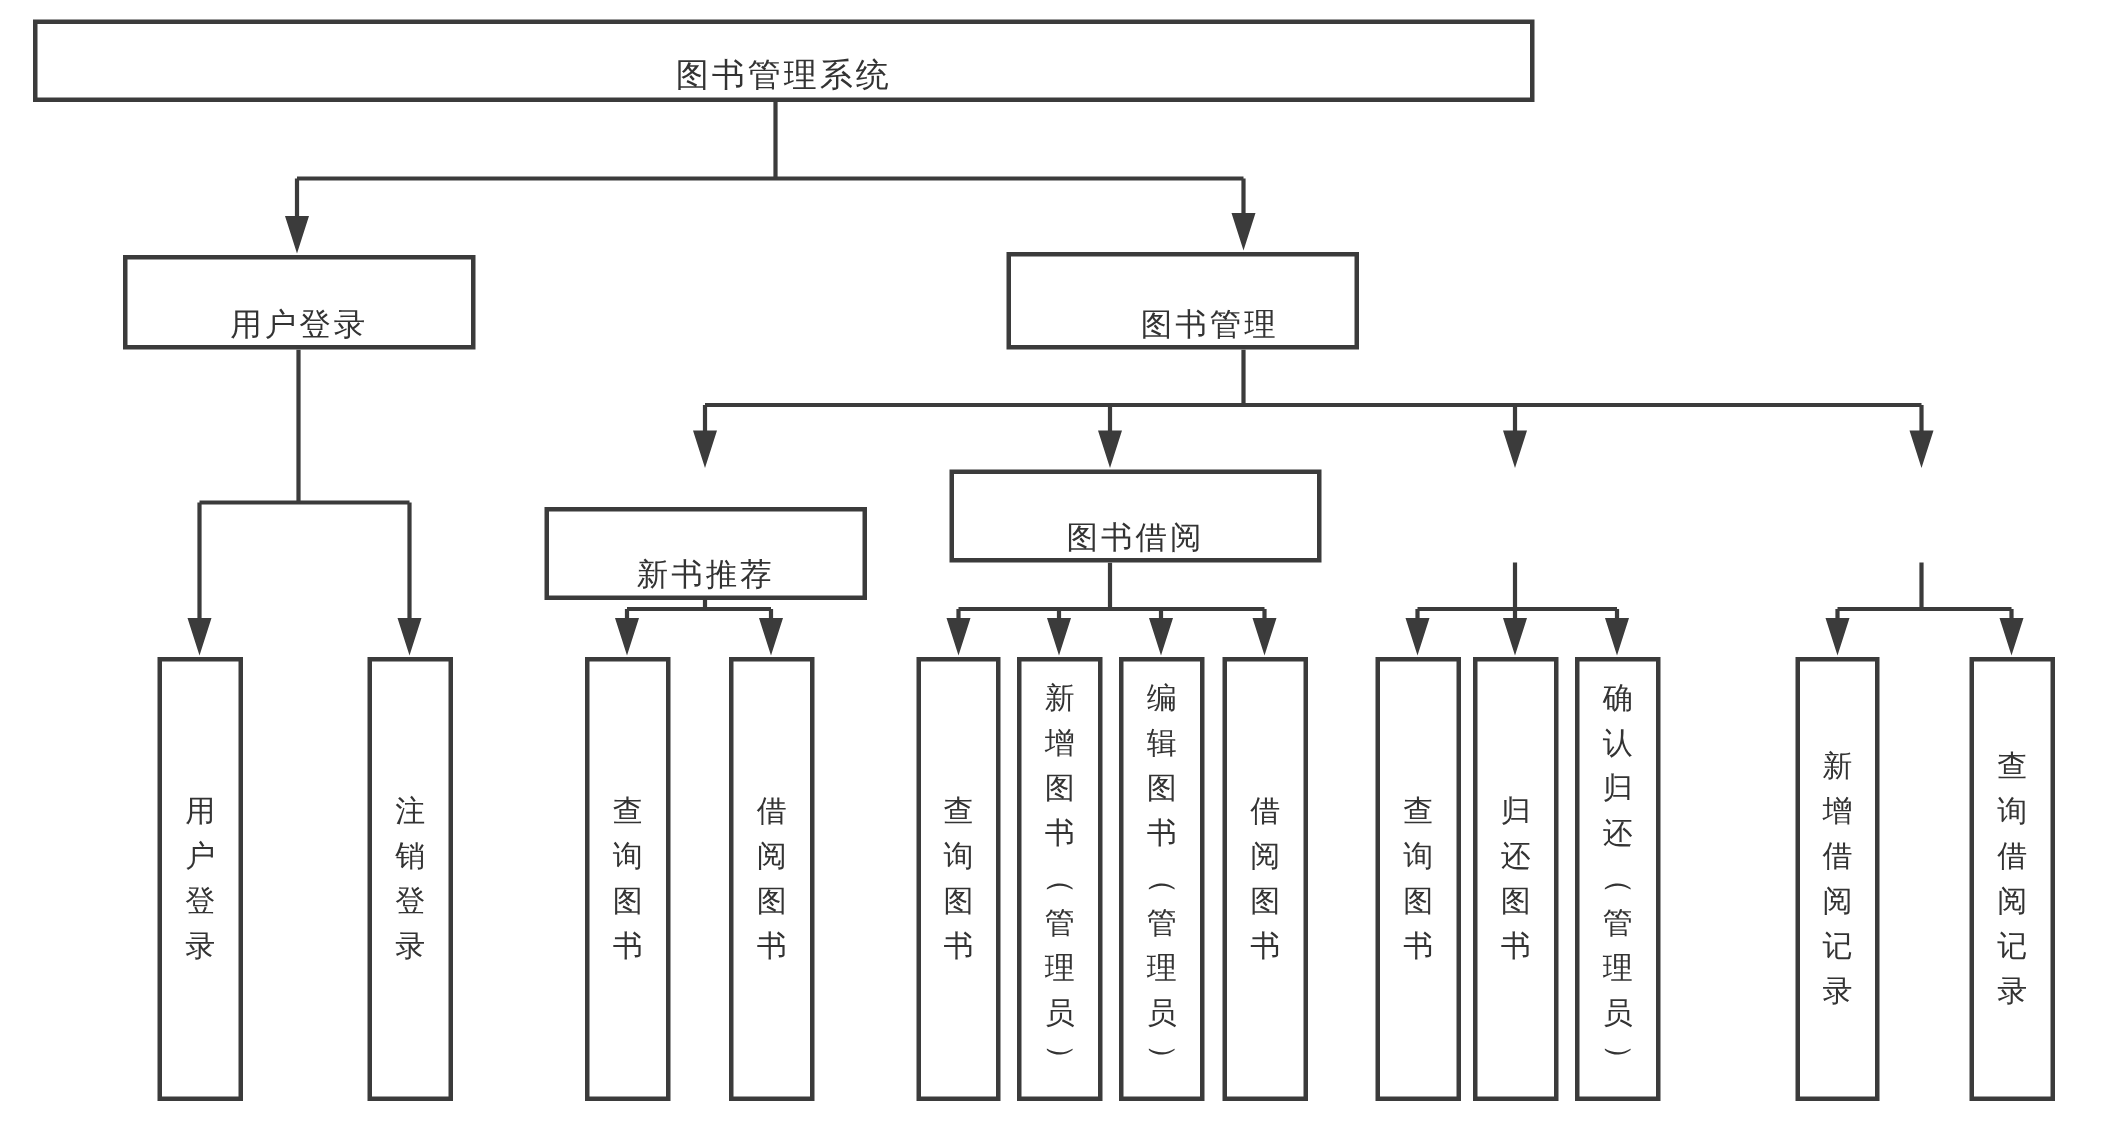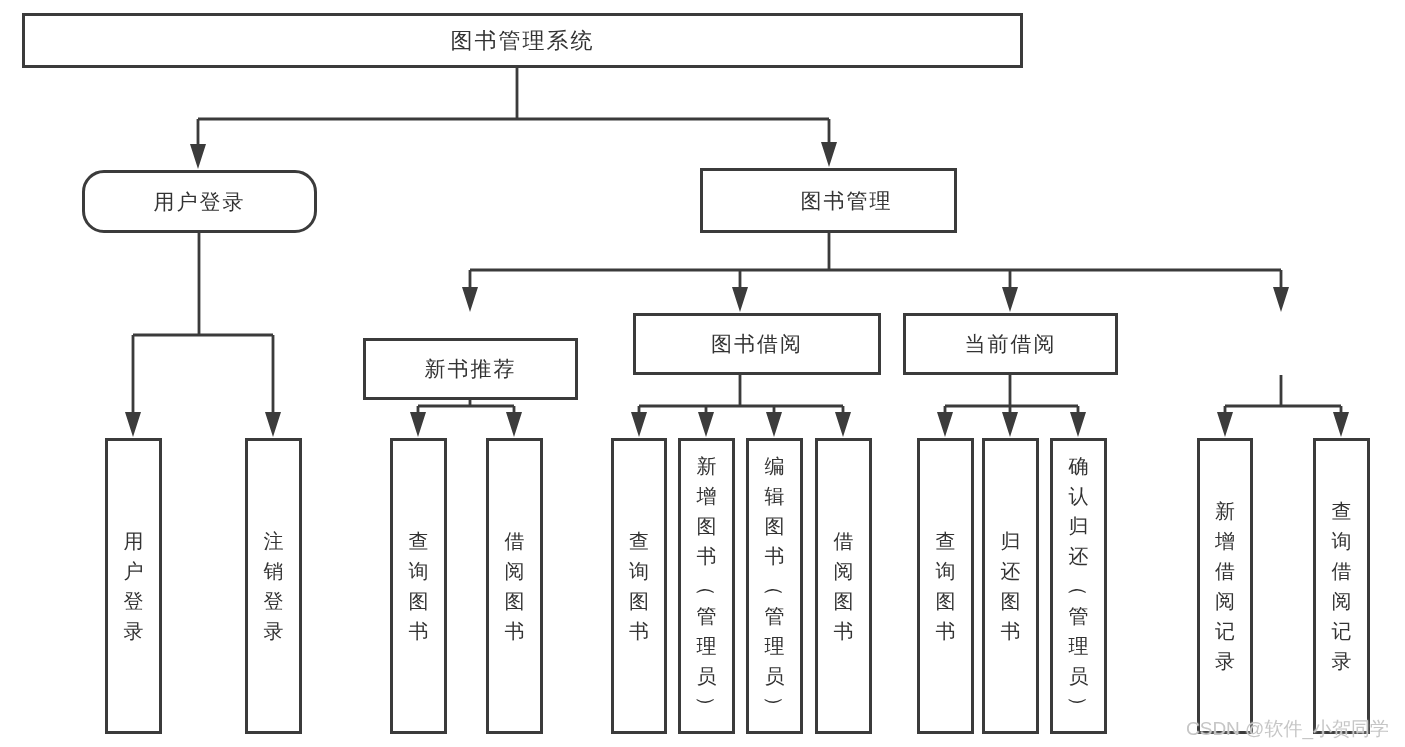--- a/index.html
+++ b/index.html
@@ -4,21 +4,21 @@
 <style>
   html,body { margin:0; padding:0; background:#ffffff; }
   #canvas {
     position:relative; width:1405px; height:747px; background:#ffffff;
     font-family:"Liberation Sans", sans-serif; overflow:hidden;
   }
   #wires { position:absolute; left:0; top:0; width:1405px; height:747px; pointer-events:none; }
   .node {
     position:absolute; box-sizing:border-box;
     border:3px solid #3b3b3b; background:#ffffff; color:#333333;
-    display:flex; align-items:center; justify-content:center;
+    display:flex; align-items:flex-end; justify-content:center;
   }
   .h-label { font-size:21px; letter-spacing:2px; white-space:nowrap; }
   .root-label { font-size:22px; }
   .v-label {
     display:flex; flex-direction:column; align-items:center; justify-content:center;
     height:100%; width:100%; font-size:20px;
   }
   .v-label span { display:block; line-height:30px; height:30px; text-align:center; }
   .v-label span.rot { transform:rotate(90deg); }
   .watermark {
@@ -53,35 +53,32 @@
       M766 412 L782 412 L774 437 Z  M835 412 L851 412 L843 437 Z
       M937 412 L953 412 L945 437 Z  M1002 412 L1018 412 L1010 437 Z
       M1070 412 L1086 412 L1078 437 Z
       M1217 412 L1233 412 L1225 437 Z  M1333 412 L1349 412 L1341 437 Z"></path>
   </svg>
 
   <div class="node" style="left:22px; top:13px; width:1001px; height:55px;">
     <span class="h-label root-label">图书管理系统</span>
   </div>
 
-  <div class="node" style="left:82px; top:170px; width:235px; height:63px;border-radius:22px;">
+  <div class="node" style="left:82px; top:170px; width:235px; height:63px;">
     <span class="h-label">用户登录</span>
   </div>
-  <div class="node" style="left:700px; top:168px; width:257px; height:65px;padding-left:36px;">
+  <div class="node" style="left:671px; top:168px; width:235px; height:65px;padding-left:36px;">
     <span class="h-label">图书管理</span>
   </div>
 
   <div class="node" style="left:363px; top:313px; width:215px; height:62px;margin-top:25px;">
     <span class="h-label">新书推荐</span>
   </div>
   <div class="node" style="left:633px; top:313px; width:248px; height:62px;">
     <span class="h-label">图书借阅</span>
-  </div>
-  <div class="node" style="left:903px; top:313px; width:215px; height:62px;">
-    <span class="h-label">当前借阅</span>
   </div>
 
   <div class="node" style="left:105px; top:438px; width:57px; height:296px;">
     <span class="v-label">
         <span>用</span>
         <span>户</span>
         <span>登</span>
         <span>录</span>
       </span>
   </div>
@@ -198,14 +195,13 @@
     <span class="v-label">
         <span>查</span>
         <span>询</span>
         <span>借</span>
         <span>阅</span>
         <span>记</span>
         <span>录</span>
       </span>
   </div>
 
-  <div class="watermark">CSDN @软件_小贺同学</div>
 </div>
 
 </body></html>

